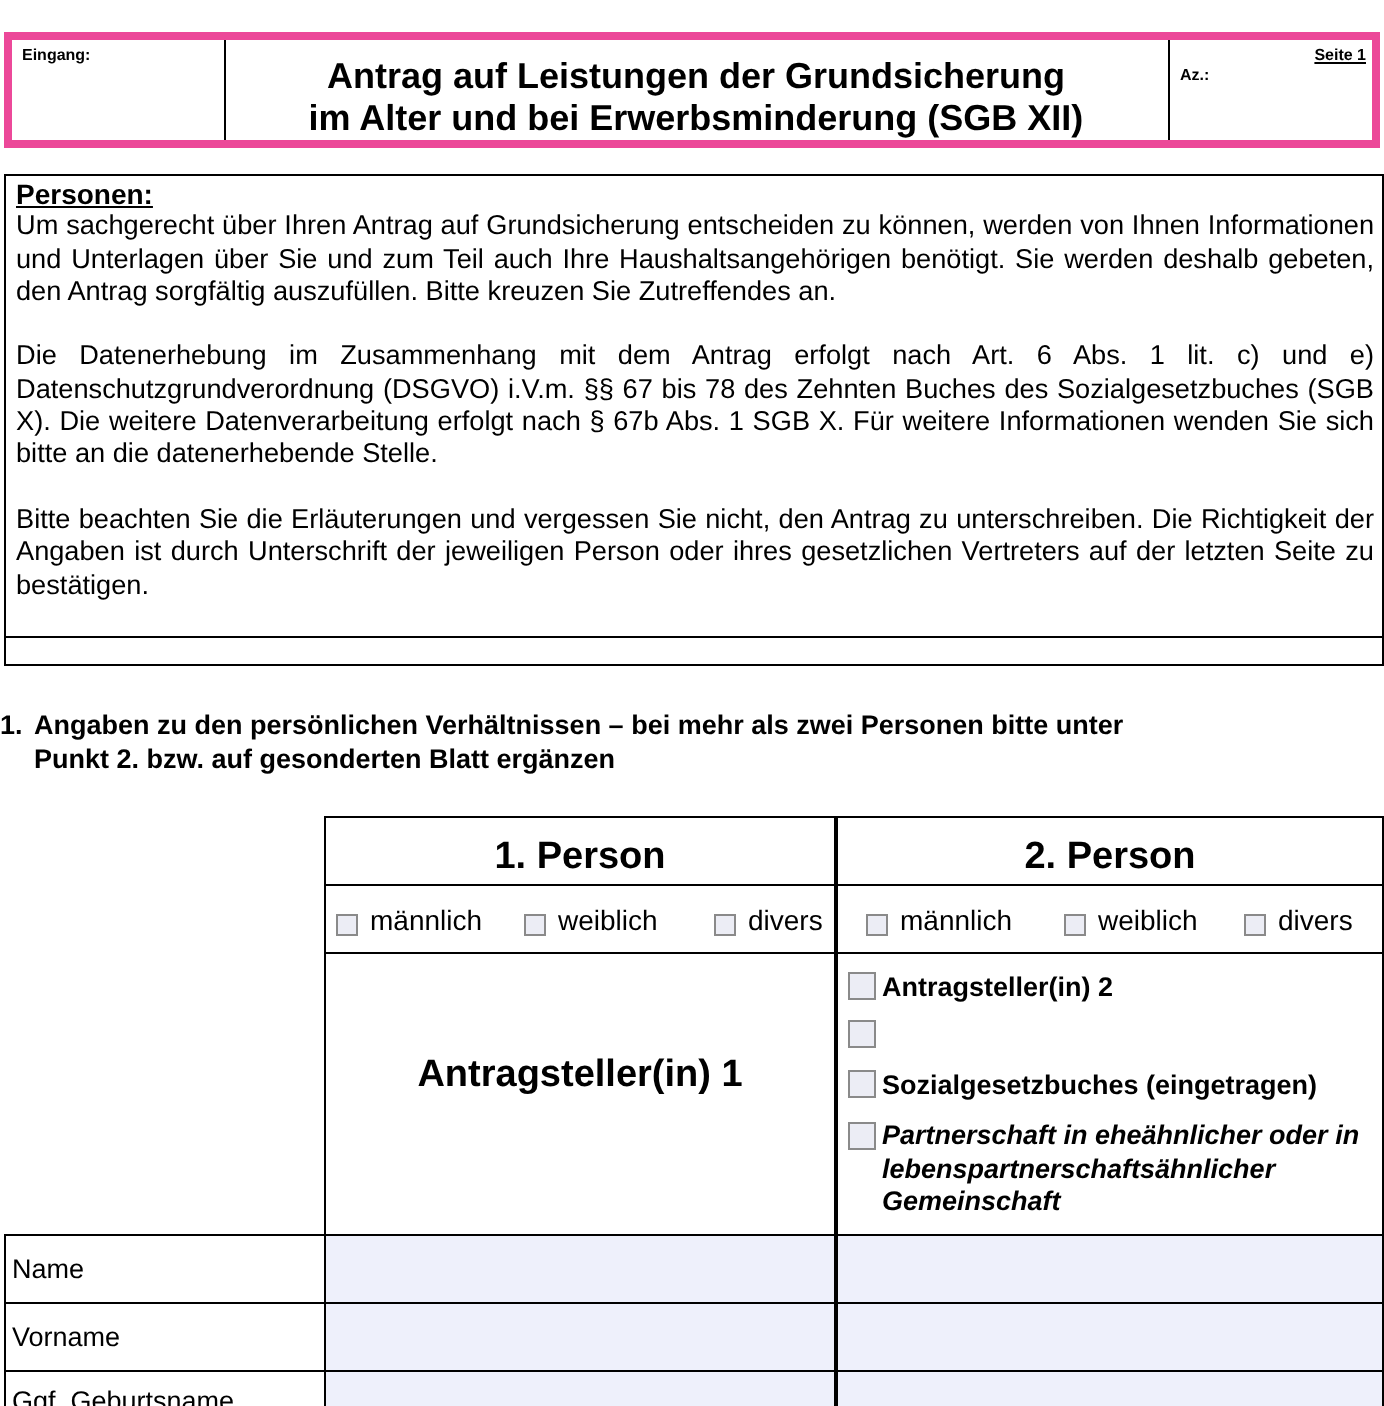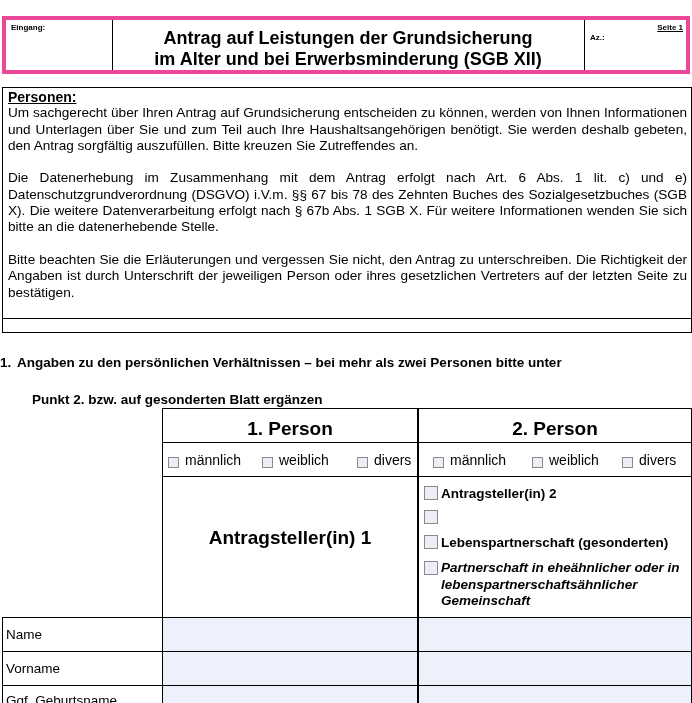--- a/index.html
+++ b/index.html
@@ -14,21 +14,21 @@
   .hdr .seite { position:absolute; right:3px; top:3px; font-size:8px; font-weight:bold; text-decoration:underline;margin-left:11px; }
   
   .hinw { position:absolute; left:2px; top:87px; width:690px; height:246px; border:1px solid #000; box-sizing:border-box; }
   .hinw .inner { position:absolute; left:5px; right:4px; top:1px; font-size:13.6px; line-height:16.3px; text-align:justify; }
   .hinw .h { font-weight:bold; text-decoration:underline; font-size:14px; }
   .hinw p { margin:0 0 16.3px 0; }
   .hinw .bottomline { position:absolute; left:0; right:0; top:230px; border-top:1px solid #000; }
   
   .sec { position:absolute; left:0; top:355px; font-size:13.5px; font-weight:bold; line-height:16.5px; }
   .sec .num { display:inline-block; width:17px; }
-  .sec .l2 { padding-left:32px;margin-top:20px; }
+  .sec .l2 { padding-left:17px; }
   
   .tb { position:absolute; border-color:#000; border-style:solid; box-sizing:border-box; }
   .cell-t { position:absolute; font-size:19px; }
   .cb { display:inline-block; width:11px; height:11px; border:1px solid #8a8a8a; background:#ecedf5; box-sizing:border-box; vertical-align:-1px; margin-right:5px; }
   .gender { position:absolute; font-size:14px; display:flex; align-items:flex-end; }
   .gender .cb { margin-right:6px; }
   .rel { position:absolute; left:424px; font-size:13.5px; font-weight:bold; line-height:16.5px; }
   .rel .cb { width:14px; height:14px; margin-right:3px; vertical-align:-2px; }
   .rowlabel { position:absolute; left:6px; font-size:13.5px; }
   .fill { position:absolute; background:#eef0fb; }
@@ -105,21 +105,21 @@
 
 <div class="cell-t" style="left:163px; width:254px; top:527px; text-align:center; font-weight:bold;">Antragsteller(in) 1</div>
 
 <div class="rel" style="top:486px;">
   <span class="cb"></span><span>Antragsteller(in) 2</span>
 </div>
 <div class="rel" style="top:510px;">
   <span class="cb"></span>
 </div>
 <div class="rel" style="top:535px;">
-  <span class="cb"></span><span>Lebenspartnerschaft (gesonderten)</span>
+  <span class="cb"></span><span>Sozialgesetzbuches (eingetragen)</span>
 </div>
 <div class="rel" style="top:560px; width:264px; display:flex; align-items:flex-start;font-style:italic;">
   <span class="cb" style="flex:none; margin-top:1px;"></span>
     <span style="display:block;">Partnerschaft in eheähnlicher oder in lebenspartnerschaftsähnlicher Gemeinschaft</span>
 </div>
 
 <div class="rowlabel" style="top:627px;">Name</div>
 <div class="fill" style="left:163px; top:618px; width:254px; height:33px;"></div>
 <div class="fill" style="left:419px; top:618px; width:272px; height:33px;"></div>
 

